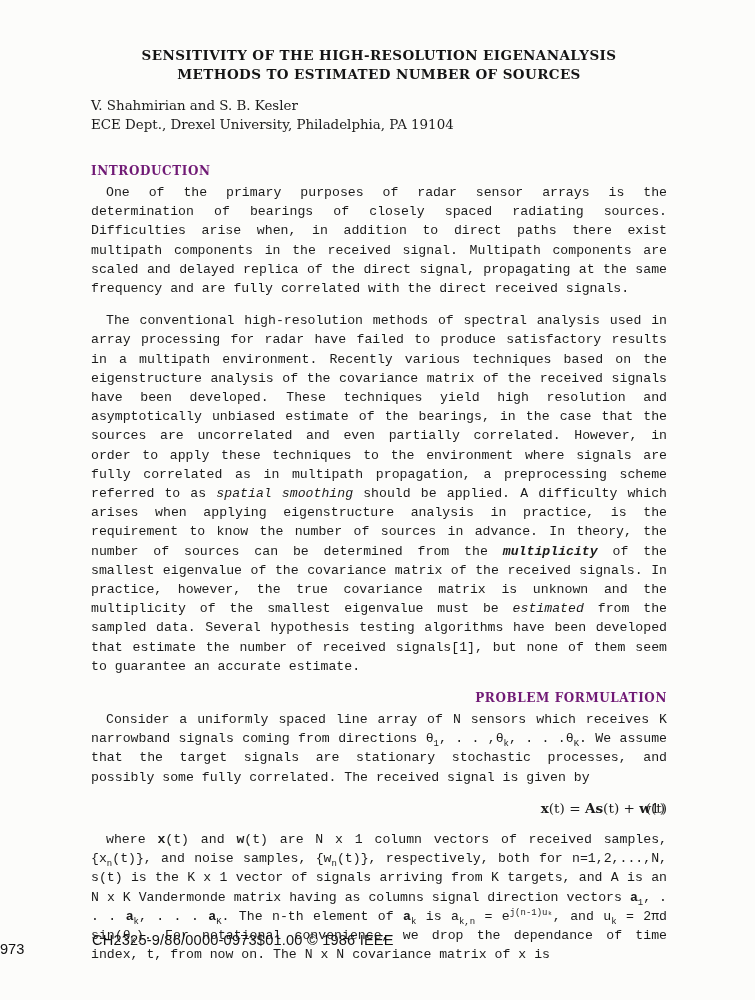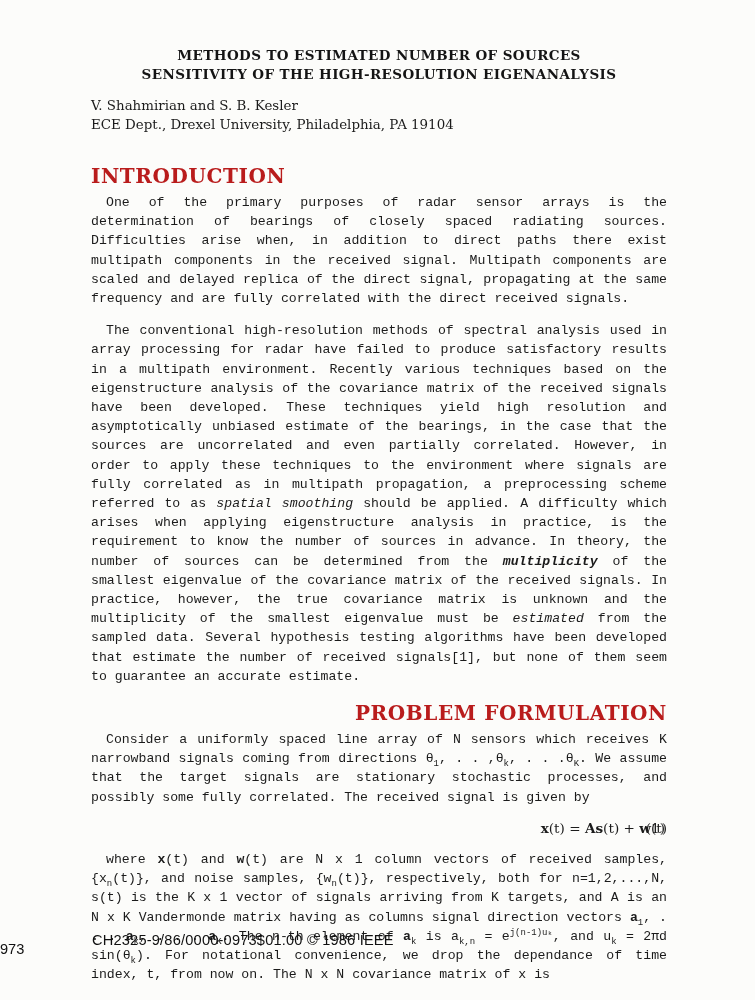--- a/index.html
+++ b/index.html
@@ -27,25 +27,25 @@
     letter-spacing: 0.4px;
     color: #141414;
   }
   .byline {
     text-align: left;
     margin-top: 13px;
     font-size: 13.4px;
     line-height: 19px;
   }
   .sec {
-    font-size: 20px;
+    font-size: 12px;
     font-weight: bold;
     letter-spacing: 0.6px;
     margin: 30px 0 5px 0;
-    color: #b91c1c;
+    color: #701a75;
   }
   .sec.second { margin-top: 15px; text-align: right; }
   .body {
     font-size: 13.2px;
     line-height: 19.2px;
     text-align: justify;
     text-indent: 15px;
     margin: 0 0 13px 0;
     font-family: Liberation Mono, monospace;
   }
@@ -81,22 +81,22 @@
     color: #101010;
   }
 </style>
 </head>
 <body>
 
 <div class="page">
   <div class="content">
 
     <div class="title">
+      <div>SENSITIVITY OF THE HIGH-RESOLUTION EIGENANALYSIS</div>
       <div>METHODS TO ESTIMATED NUMBER OF SOURCES</div>
-      <div>SENSITIVITY OF THE HIGH-RESOLUTION EIGENANALYSIS</div>
     </div>
 
     <div class="byline">
       <div>V. Shahmirian and S. B. Kesler</div>
       <div>ECE Dept., Drexel University, Philadelphia, PA 19104</div>
     </div>
 
     <h2 class="sec">INTRODUCTION</h2>
 
     <p class="body">One of the primary purposes of radar sensor arrays is the determination of bearings of closely spaced radiating sources. Difficulties arise when, in addition to direct paths there exist multipath components in the received signal. Multipath components are scaled and delayed replica of the direct signal, propagating at the same frequency and are fully correlated with the direct received signals.</p>

